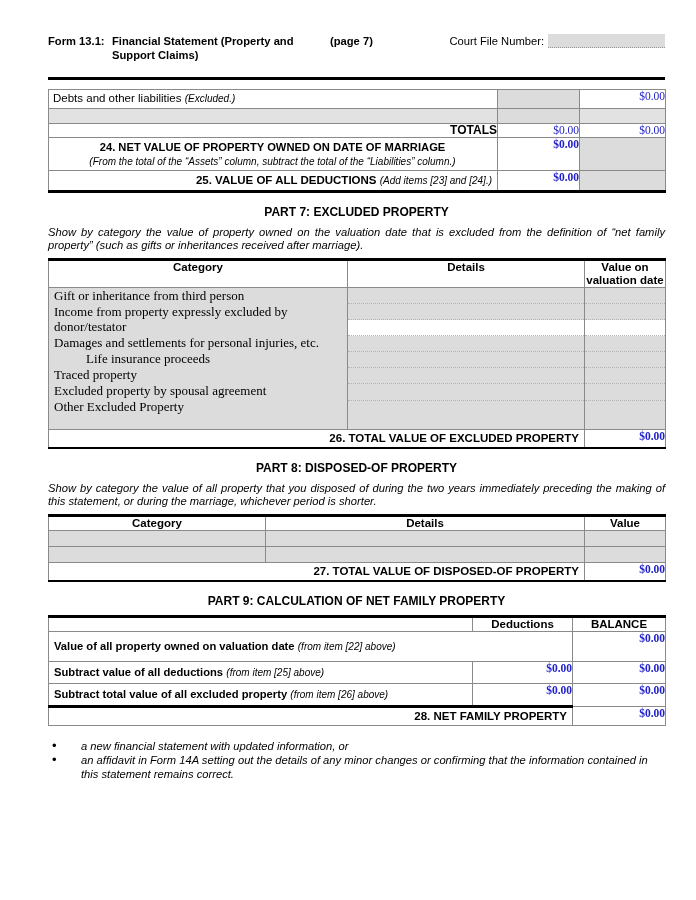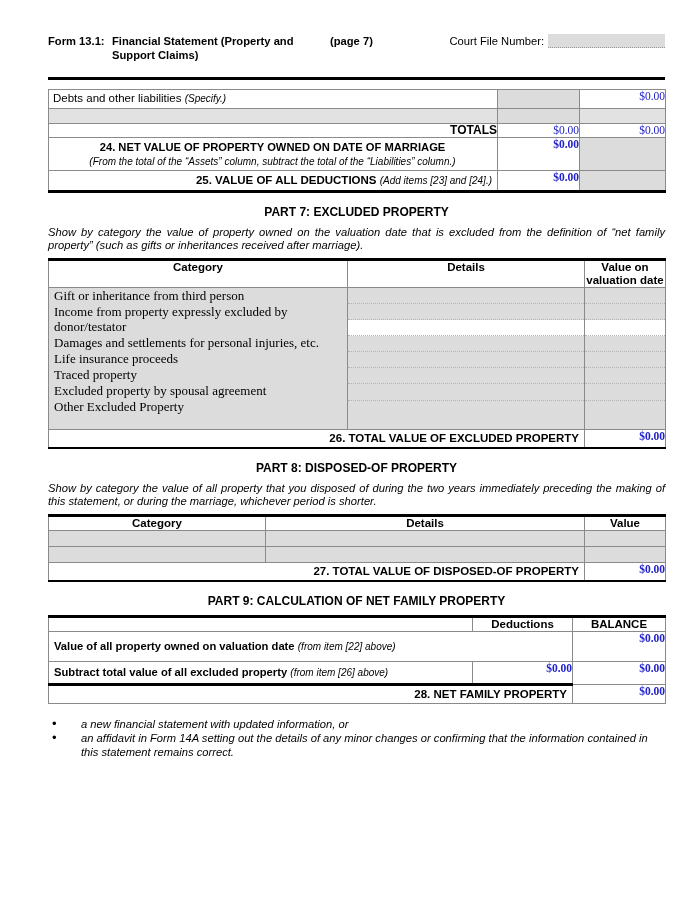--- a/index.html
+++ b/index.html
@@ -197,21 +197,21 @@
     <colgroup>
       <col style="width:449px">
       <col style="width:82px">
       <col style="width:86px">
     </colgroup>
     <tbody>
       <tr>
         <td class="white">
           <div class="cell-pad" style="font-size:11.5px;line-height:15px;">
             <span>Debts and other liabilities</span>
-            <span style="font-style:italic;font-size:10px;">(Specify.)</span>
+            <span style="font-style:italic;font-size:10px;">(Excluded.)</span>
           </div>
         </td>
         <td class="fill"></td>
         <td class="white money-plain">$0.00</td>
       </tr>
       <tr>
         <td class="fill-lite" style="height:14px;"></td>
         <td class="fill"></td>
         <td class="fill-lite"></td>
       </tr>
@@ -257,21 +257,21 @@
       <tr class="thead">
         <td class="topbar">Category</td>
         <td class="topbar">Details</td>
         <td class="topbar">Value on valuation date</td>
       </tr>
       <tr>
         <td class="fill" style="padding:0;">
           <div class="serif-row" style="height:16px;">Gift or inheritance from third person</div>
           <div class="serif-row" style="height:31px;">Income from property expressly excluded by donor/testator</div>
           <div class="serif-row" style="height:16px;">Damages and settlements for personal injuries, etc.</div>
-          <div class="serif-row" style="height:16px;">Life insurance proceeds</div>
+          <div class="serif-row" style="height:16px;margin-left:32px;">Life insurance proceeds</div>
           <div class="serif-row" style="height:16px;">Traced property</div>
           <div class="serif-row" style="height:16px;">Excluded property by spousal agreement</div>
           <div class="serif-row" style="height:16px;">Other Excluded Property</div>
           <div class="serif-row" style="height:14px;"></div>
         </td>
         <td class="fill" style="padding:0;">
           <div class="fill rowline" style="height:15px;"></div>
           <div class="fill rowline" style="height:15px;"></div>
           <div class="white rowline" style="height:15px;"></div>
           <div class="fill rowline" style="height:15px;"></div>
@@ -349,20 +349,30 @@
         <td class="topbar">BALANCE</td>
       </tr>
       <tr>
         <td class="white" style="border-right:none;">
           <div style="padding:3px 4px 3px 5px;line-height:22px;">
             <span style="font-weight:bold;font-size:11.2px;">Value of all property owned on valuation date</span>
             <span style="font-style:italic;font-size:10px;">(from item [22] above)</span>
           </div>
         </td>
         <td class="white money" style="border-left:none;"></td>
+        <td class="white money">$0.00</td>
+      </tr>
+      <tr>
+        <td class="white">
+          <div style="padding:3px 4px 3px 5px;line-height:14px;">
+            <span style="font-weight:bold;font-size:11.2px;">Subtract value of all deductions</span>
+            <span style="font-style:italic;font-size:10px;">(from item [25] above)</span>
+          </div>
+        </td>
+        <td class="white money">$0.00</td>
         <td class="white money">$0.00</td>
       </tr>
       <tr>
         <td class="white botbar">
           <div style="padding:3px 4px 3px 5px;line-height:14px;">
             <span style="font-weight:bold;font-size:11.2px;">Subtract total value of all excluded property</span>
             <span style="font-style:italic;font-size:10px;">(from item [26] above)</span>
           </div>
         </td>
         <td class="white money botbar">$0.00</td>

